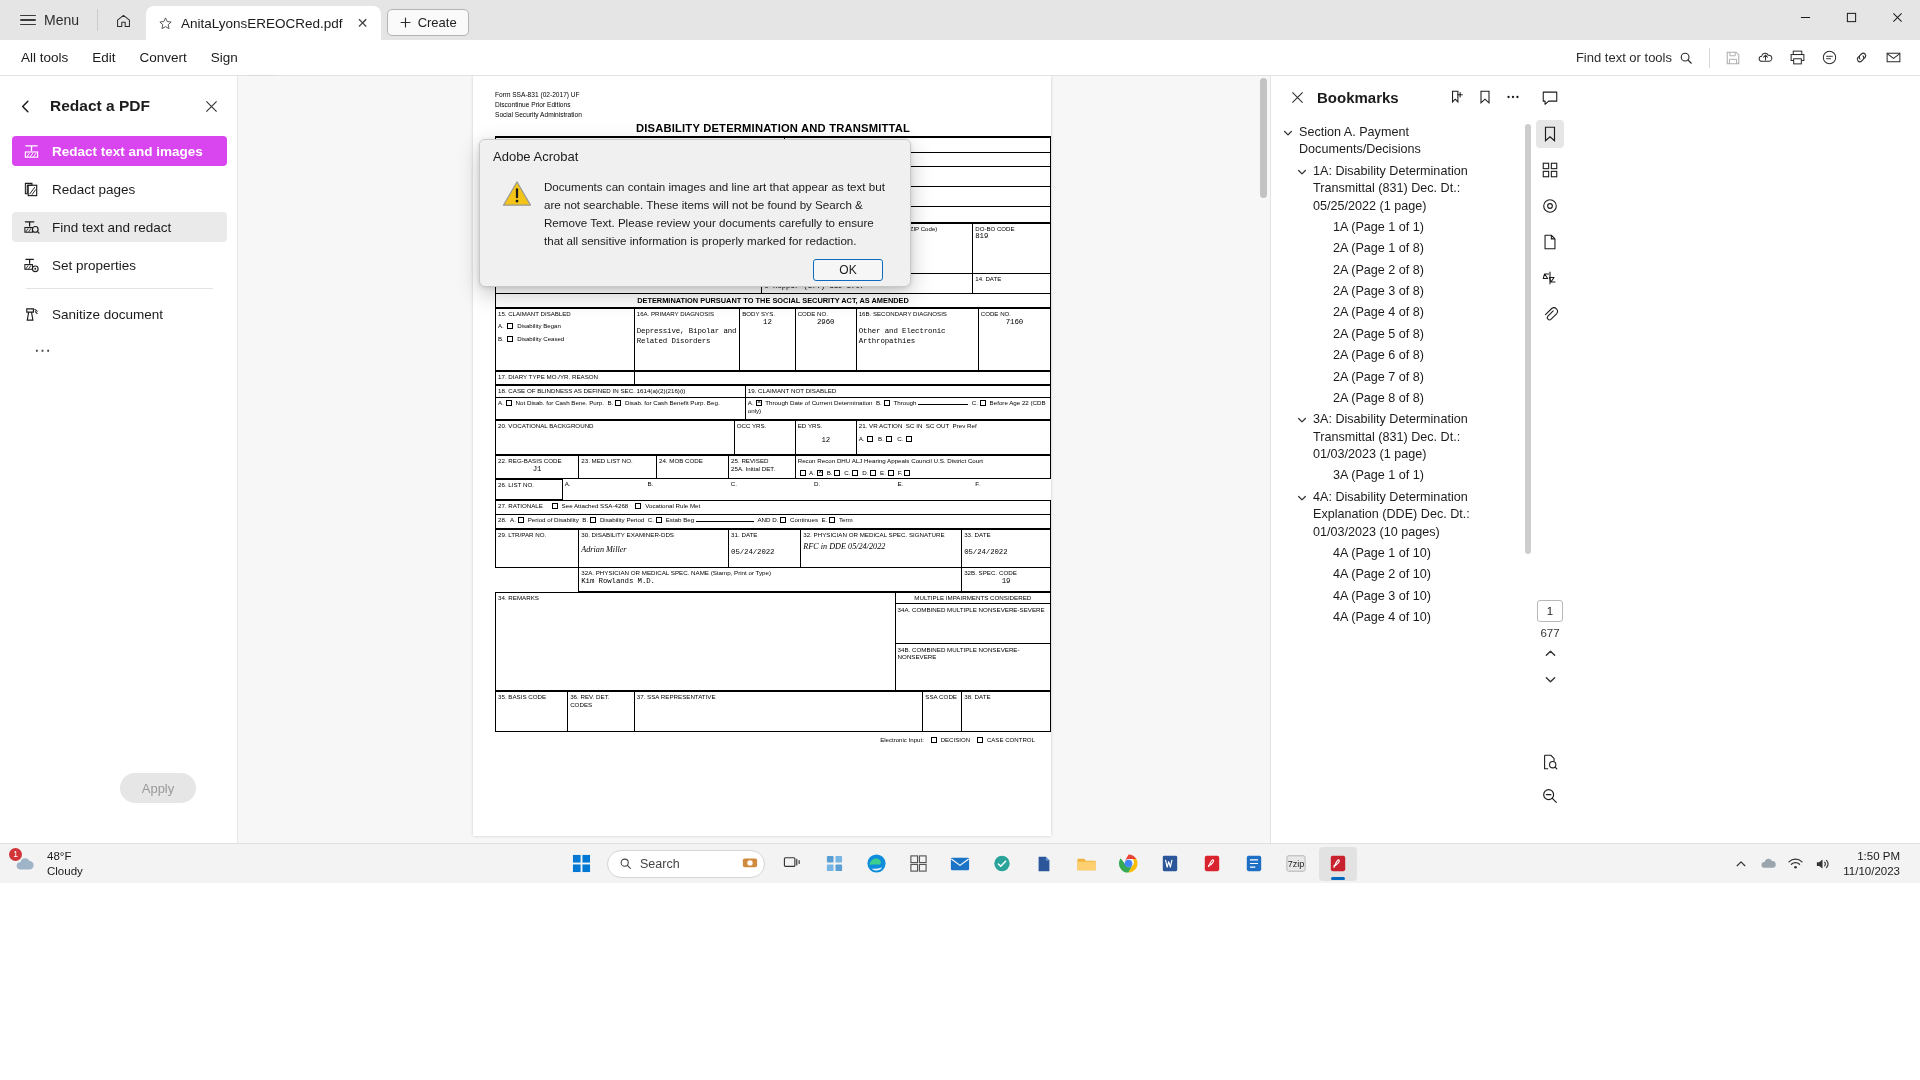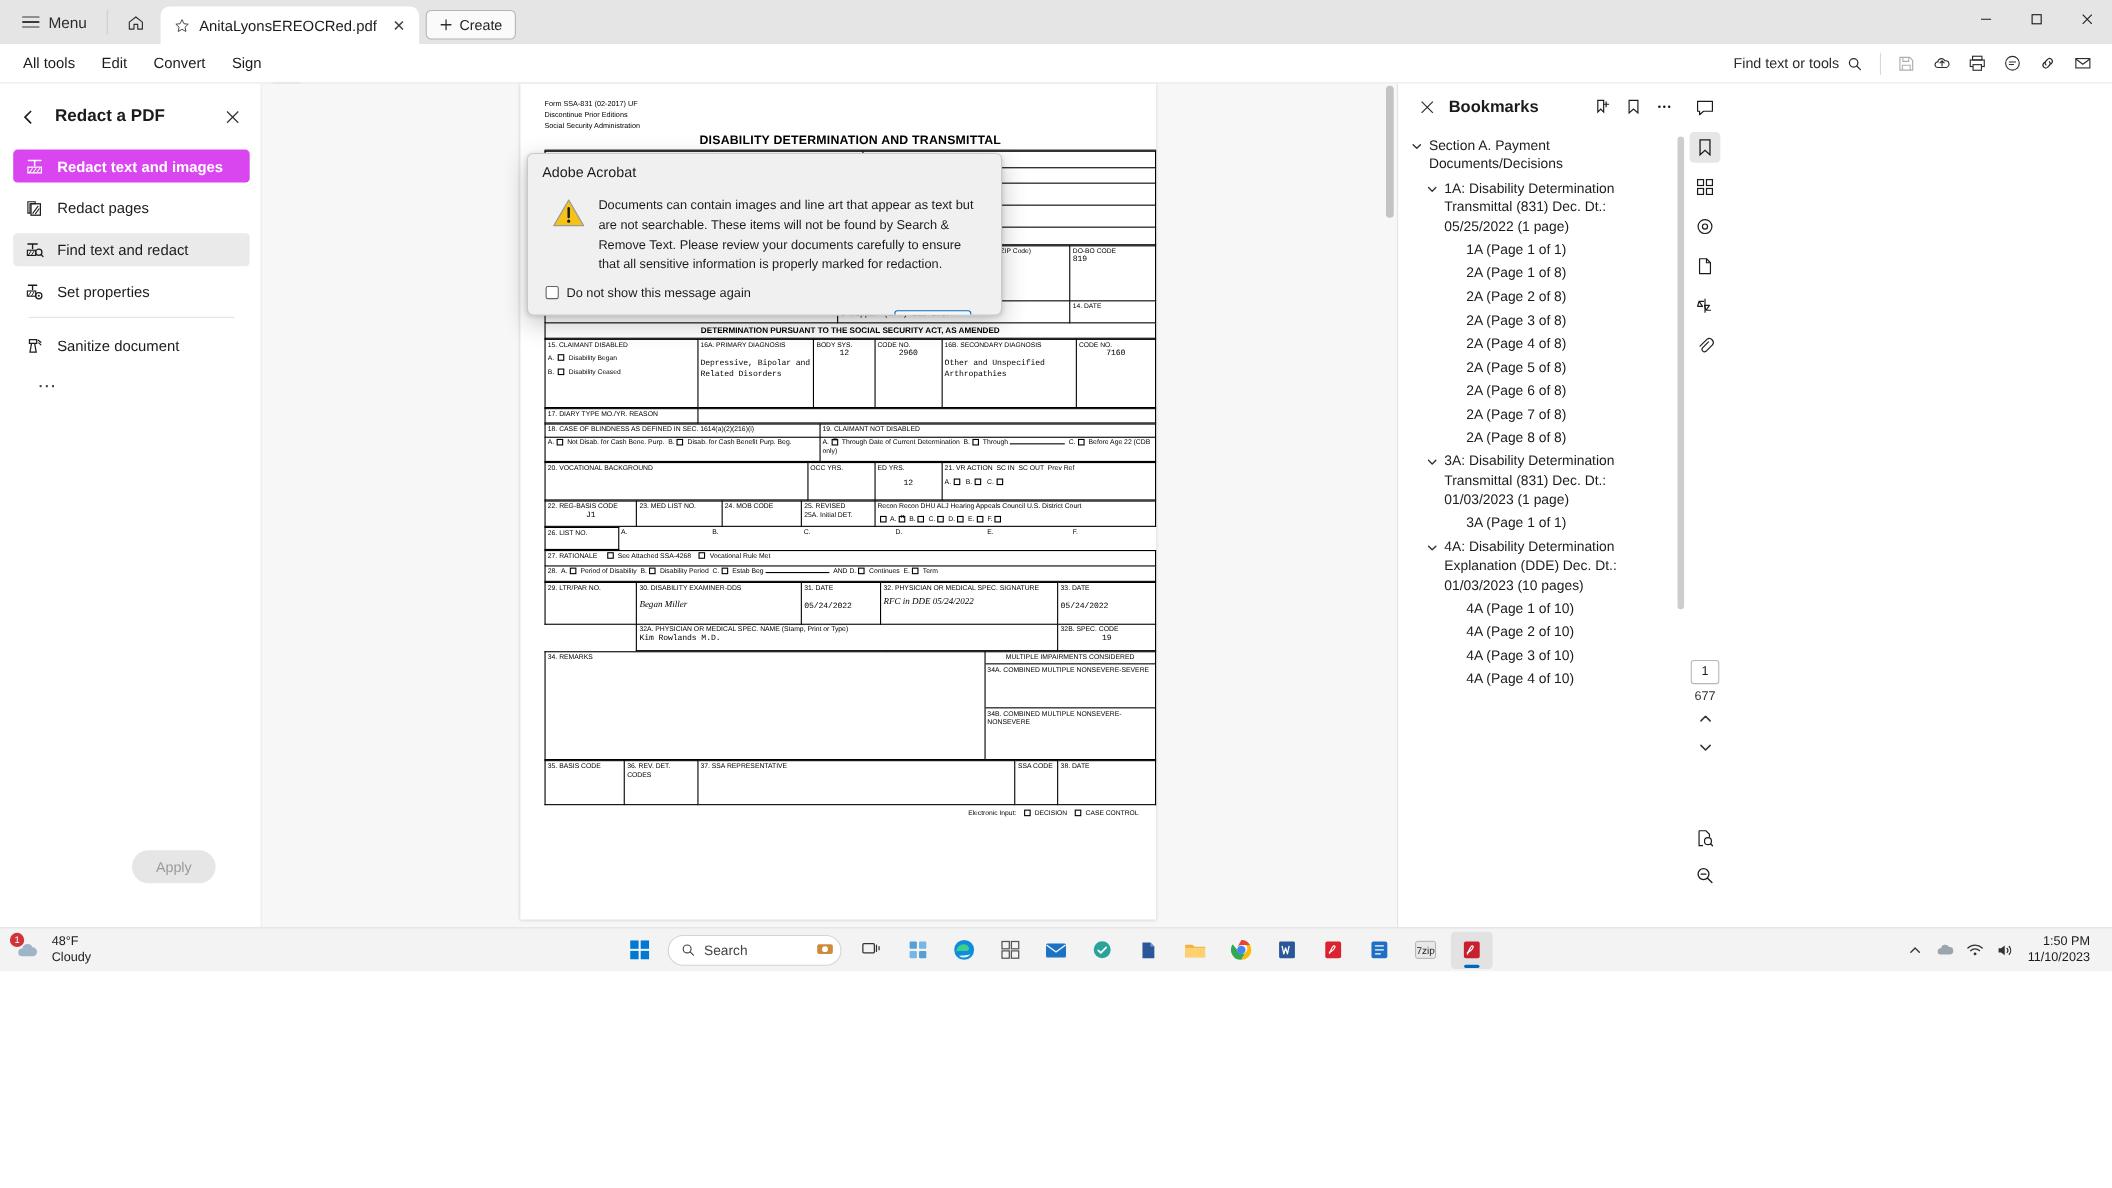--- a/index.html
+++ b/index.html
@@ -684,21 +684,21 @@
             <td style="width:10%;">
               <div class="lbl">BODY SYS.</div>
               <div class="mono" style="text-align:center;">12</div>
             </td>
             <td style="width:11%;">
               <div class="lbl">CODE NO.</div>
               <div class="mono" style="text-align:center;">2960</div>
             </td>
             <td style="width:22%;">
               <div class="lbl">16B. SECONDARY DIAGNOSIS</div>
-              <div class="mono" style="margin-top:9px;">Other and Unspecified Arthropathies</div>
+              <div class="mono" style="margin-top:9px;">Other and Electronic Arthropathies</div>
             </td>
             <td style="width:13%;border-radius:27px;">
               <div class="lbl">CODE NO.</div>
               <div class="mono" style="text-align:center;">7160</div>
             </td>
           </tr>
         </tbody>
           </table>
 
         <table class="ff">
@@ -831,21 +831,21 @@
           </tr>
         </tbody>
           </table>
 
         <table class="ff">
           <tbody>
               <tr>
             <td style="width:15%;height:38px;" class="lbl">29. LTR/PAR NO.</td>
             <td style="width:27%;" class="lbl">
               <span>30. DISABILITY EXAMINER-DDS</span>
-              <div class="cursive" style="margin-top:6px;">Began Miller</div>
+              <div class="cursive" style="margin-top:6px;">Adrian Miller</div>
             </td>
             <td style="width:13%;" class="lbl">
               <span>31. DATE</span>
               <div class="mono" style="margin-top:9px;">05/24/2022</div>
             </td>
             <td style="width:29%;" class="lbl">
               <span>32. PHYSICIAN OR MEDICAL SPEC. SIGNATURE</span>
               <div class="cursive" style="margin-top:3px;">RFC in DDE 05/24/2022</div>
             </td>
             <td style="width:16%;" class="lbl">
@@ -1125,24 +1125,20 @@
     <div class="dlg-body">
       <div class="warn-ico">
         <svg width="30" height="27" viewBox="0 0 32 29">
           <path d="M16 2L30.5 27H1.5z" fill="#f3c317" stroke="#9a9a9a" stroke-width="1.2" stroke-linejoin="round"></path>
           <path d="M16 10v8.5" stroke="#1b1b1b" stroke-width="2.4" stroke-linecap="round"></path>
           <circle cx="16" cy="22.6" r="1.5" fill="#1b1b1b"></circle>
         </svg>
       </div>
       <div class="dlg-msg">Documents can contain images and line art that appear as text but are not searchable. These items will not be found by Search &amp; Remove Text. Please review your documents carefully to ensure that all sensitive information is properly marked for redaction.</div>
     </div>
-    <div class="dlg-check">
-      <span class="ck"></span>
-      <span>Do not show this message again</span>
-    </div>
     <div class="dlg-foot">
       <button class="ok-btn">OK</button>
     </div>
   </div>
 
   <div class="taskbar">
     <div class="weather">
       <div class="w-badge">
         <span class="w-count">1</span>
         <svg width="22" height="18" viewBox="0 0 24 20">

